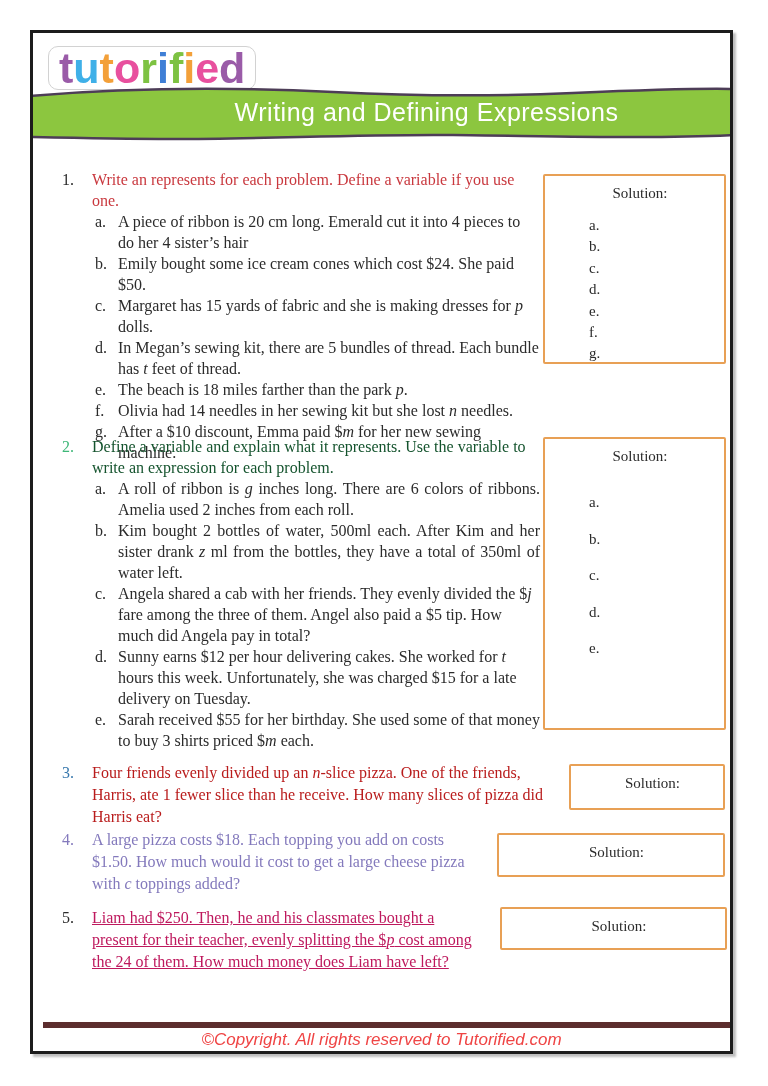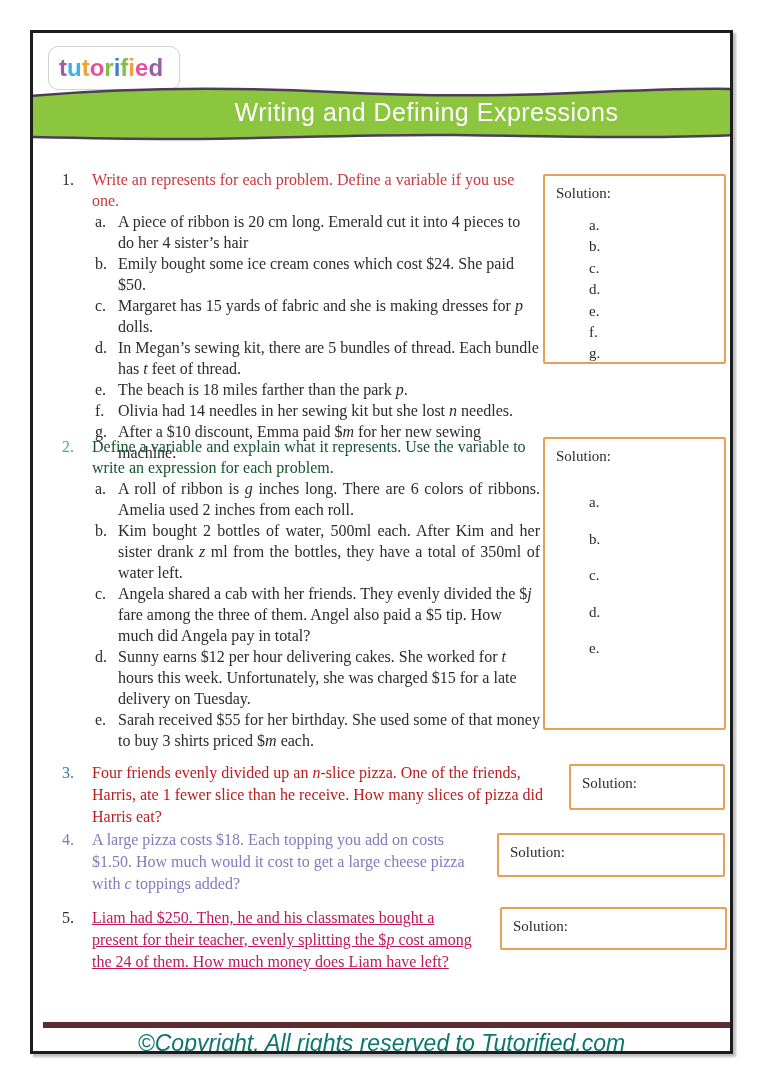--- a/index.html
+++ b/index.html
@@ -7,22 +7,22 @@
   .page-frame {
     position:absolute; left:30px; top:30px; width:703px; height:1024px;
     background:#ffffff; border:3px solid #1c1c1c;
     box-shadow:3px 3px 2px rgba(125,125,125,.5);
   }
   .inner { position:relative; width:697px; height:1018px; overflow:hidden; }
 
   
   .logo {
     position:absolute; left:15px; top:13px; height:44px;
-    border:1px solid #d2d2d2; border-radius:10px; padding:1px 16px 3px 10px;
-    font-family:"Liberation Sans", sans-serif; font-weight:bold; font-size:24px; line-height:40px;
+    border:1px solid #d2d2d2; border-radius:10px; padding:1px 10px 3px 10px;
+    font-family:"Liberation Sans", sans-serif; font-weight:bold; font-size:43px; line-height:40px;
     background:#fff;
   }
   .logo span { display:inline-block; }
 
   
   .banner-wrap { position:absolute; left:0; top:53px; width:661px; height:58px; }
   .banner-wrap svg { position:absolute; left:0; top:0; }
   .banner-title {
     position:absolute; left:0; top:12px; width:697px; padding-left:90px;
     text-align:center; font-family:"Liberation Sans", sans-serif;
@@ -36,29 +36,29 @@
   .q-text { flex:1; }
   .q-item { display:flex; margin-left:33px; }
   .q-letter { width:23px; flex:none; }
   .q-itext { flex:1; }
   .justify { text-align:justify; }
   i { font-style:italic; }
 
   
   .sol { position:absolute; border:2px solid #e8a055; border-radius:2px; background:#fff;
          font-size:15px; line-height:20px; color:#2b2b2b; }
-  .sol-label { padding:7px 0 0 11px; }
+  .sol-label { padding:7px 0 0 11px;text-align:center; }
   .sol-letters-tight { margin:12px 0 0 44px; line-height:21.4px; }
   .sol-letters-loose { margin:18px 0 0 44px; line-height:36.6px; }
 
   
   .copy-bar { position:absolute; left:10px; top:989px; width:688px; height:6px; background:#5c2d2e; }
   .copyright {
     position:absolute; left:0; top:997px; width:697px; text-align:center;
-    font-family:"Liberation Sans", sans-serif; font-style:italic; font-size:23px; color:#0f766e;
+    font-family:"Liberation Sans", sans-serif; font-style:italic; font-size:17px; color:#ef4444;
   }
 </style>
 </head>
 <body>
 
 <div class="page-frame">
 <div class="inner">
 
   <div class="logo">
     <span style="color: rgb(154, 91, 168);">t</span><span style="color: rgb(63, 176, 232);">u</span><span style="color: rgb(243, 160, 57);">t</span><span style="color: rgb(232, 80, 158);">o</span><span style="color: rgb(125, 194, 66);">r</span><span style="color: rgb(63, 127, 214);">i</span><span style="color: rgb(125, 194, 66);">f</span><span style="color: rgb(243, 160, 57);">i</span><span style="color: rgb(232, 80, 158);">e</span><span style="color: rgb(154, 91, 168);">d</span>

